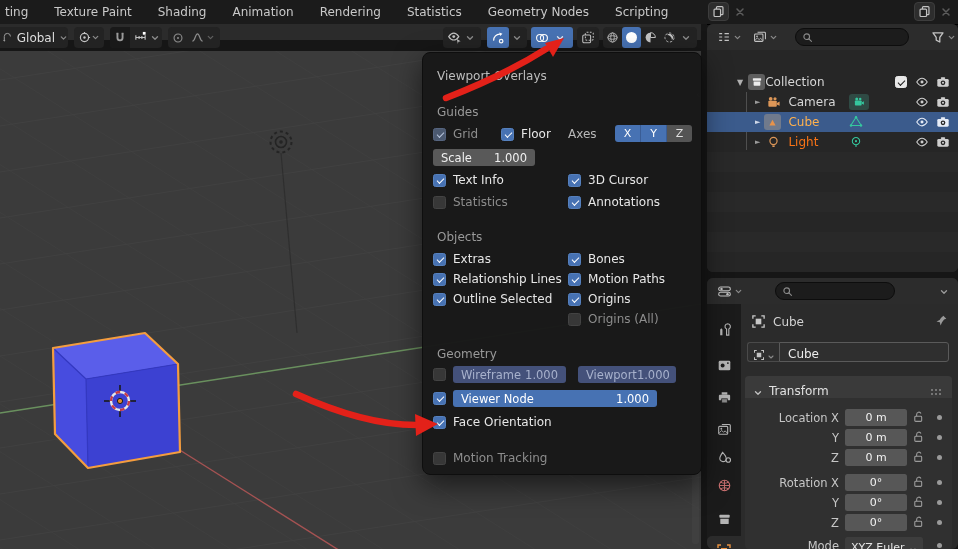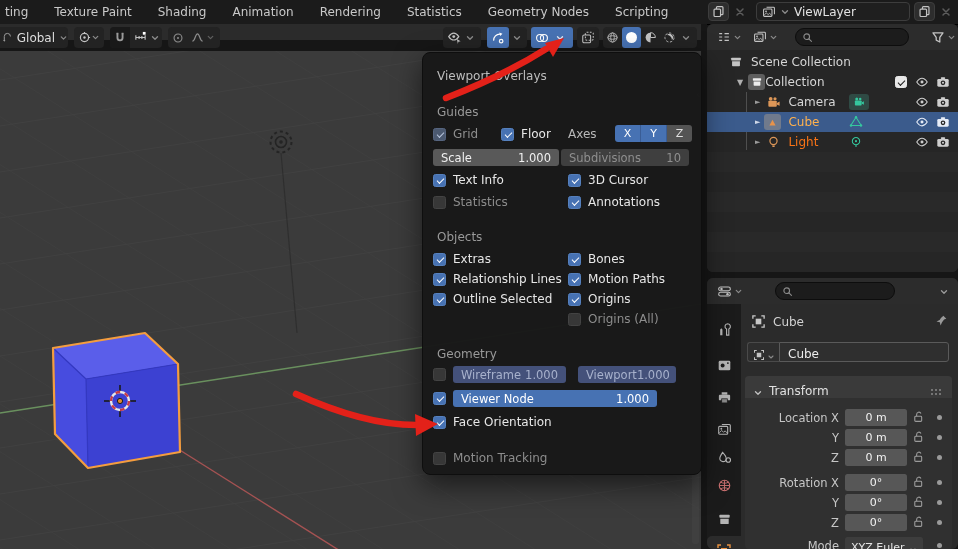--- a/index.html
+++ b/index.html
@@ -272,29 +272,20 @@
 
     <div class="sqbtn" style="left:708px">
       <svg class="ic" width="13" height="13">
           <use href="#i-copy"></use>
         </svg>
     </div>
     <svg class="ic abs" style="left:734px;top:6px;color:#5c5c5c" width="12" height="12">
         <use href="#i-x"></use>
       </svg>
 
-    <div class="idfield" style="left:756px;width:154px;">
-      <svg class="ic" width="14" height="14">
-          <use href="#i-imgs"></use>
-        </svg>
-      <svg class="ic" width="10" height="10" style="color:#8a8a8a">
-          <use href="#i-chev"></use>
-        </svg>
-      <span style="flex:1;color:#e2e2e2">ViewLayer</span>
-    </div>
     <div class="sqbtn" style="left:914px">
       <svg class="ic" width="13" height="13">
           <use href="#i-copy"></use>
         </svg>
     </div>
     <svg class="ic abs" style="left:940px;top:6px;color:#5c5c5c" width="12" height="12">
         <use href="#i-x"></use>
       </svg>
   </div>
 
@@ -495,27 +486,23 @@
     </div>
     <div class="prow" style="left:145px;top:74px">
       <span class="lm">Axes</span>
     </div>
     <div class="seg" style="left:192px;top:72px">
       <span class="axon">X</span>
       <span class="axon">Y</span>
       <span class="axoff">Z</span>
     </div>
 
-    <div class="sl gray" style="left:10px;top:96px;width:126px">
+    <div class="sl gray" style="left:10px;top:96px;width:102px">
       <span>Scale</span>
       <span>1.000</span>
-    </div>
-    <div class="sl gdim" style="left:138px;top:96px;width:128px">
-      <span>Subdivisions</span>
-      <span>10</span>
     </div>
 
     <div class="prow" style="left:10px;top:120px">
       <span class="cb on"></span>
       <span class="lt">Text Info</span>
     </div>
     <div class="prow" style="left:145px;top:120px">
       <span class="cb on"></span>
       <span class="lt">3D Cursor</span>
     </div>
@@ -613,26 +600,20 @@
       <svg class="ic abs" style="left:224px;top:6px" width="14" height="14">
           <use href="#i-funnel"></use>
         </svg>
       <svg class="ic abs" style="left:240px;top:9px;color:#8a8a8a" width="9" height="9">
           <use href="#i-chev"></use>
         </svg>
     </div>
 
     <div class="stripes" style="top:128px;height:120px"></div>
 
-    <div class="orow" style="top:28px">
-      <svg class="ic" width="14" height="14" style="margin-left:22px">
-          <use href="#i-box"></use>
-        </svg>
-      <span style="margin-left:8px;color:#d6d6d6">Scene Collection</span>
-    </div>
 
     <div class="orow" style="top:48px">
       <span style="margin-left:30px;font-size:8px;color:#b0b0b0">▼</span>
       <span style="margin-left:5px;width:17px;height:16px;background:#5e5e5e;border-radius:3px;display:flex;align-items:center;justify-content:center">
         <svg class="ic" width="12" height="12" style="color:#ececec">
             <use href="#i-box"></use>
           </svg>
       </span>
       <span style="color:#d6d6d6;flex:1">Collection</span>
       <span class="cb white" style="margin-right:8px"></span>

